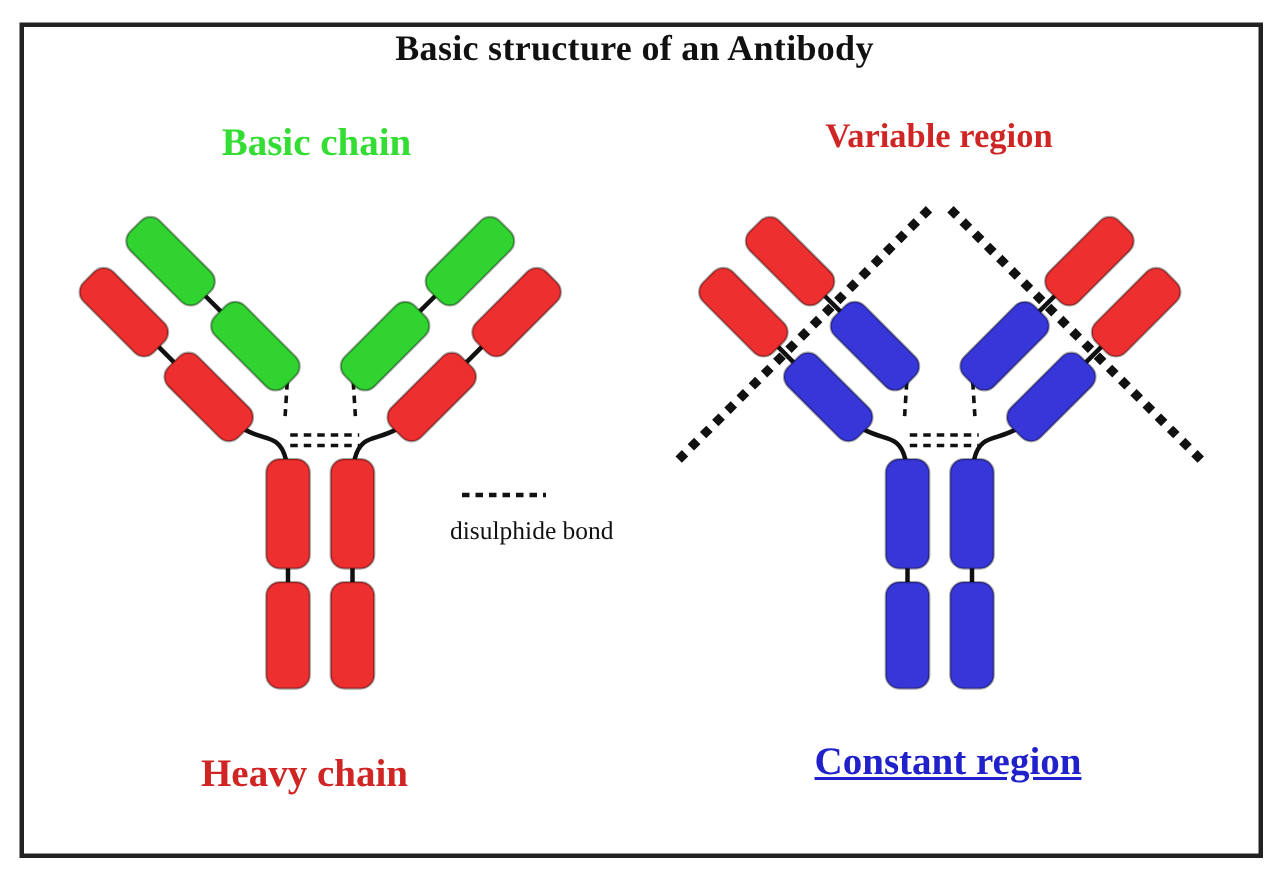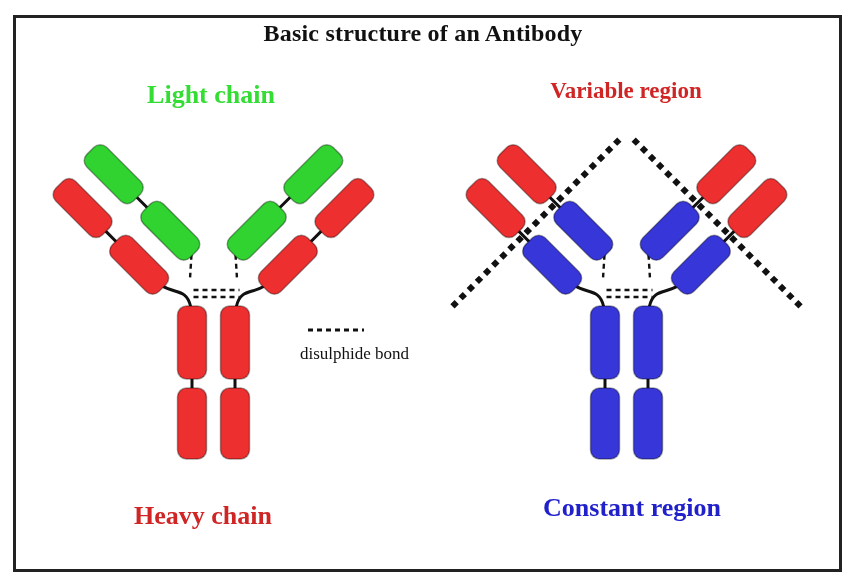--- a/index.html
+++ b/index.html
@@ -43,21 +43,21 @@
   .ab-right{ --hi:var(--constant-region-blue); --ho:var(--heavy-chain-red);
              --li:var(--constant-region-blue); --lo:var(--heavy-chain-red);
              --stem:var(--constant-region-blue); }
 
   
   .lbl{position:absolute;font-weight:bold;white-space:nowrap;transform:translateX(-50%);}
   .title{left:423px;top:20px;font-size:24px;color:var(--title-black);letter-spacing:0.2px;}
   .lbl-light{left:211px;top:80px;font-size:26px;color:var(--label-green);}
   .lbl-variable{left:626px;top:78px;font-size:23px;color:var(--label-red);}
   .lbl-heavy{left:203px;top:501px;font-size:26px;color:var(--label-red);}
-  .lbl-constant{left:632px;top:493px;font-size:26px;color:var(--label-blue);}
+  .lbl-constant{left:632px;top:493px;font-size:26px;color:var(--label-blue);text-decoration:underline;}
   .lbl-disulphide{left:300px;top:344px;font-size:17px;color:var(--title-black);
                   font-weight:normal;transform:none;}
 </style>
 </head>
 <body>
 
 <div class="page">
   <div class="frame"></div>
 
   <svg class="diagram" viewBox="0 0 850 587" xmlns="http://www.w3.org/2000/svg" xmlns:xlink="http://www.w3.org/1999/xlink">
@@ -105,18 +105,18 @@
       <use xlink:href="#arm" href="#arm" transform="translate(-51,-4) rotate(-45)"></use>
       <use xlink:href="#arm" href="#arm" transform="translate(51,-4) rotate(45) scale(-1,1)"></use>
       <use xlink:href="#cut" href="#cut" transform="translate(-51,-4) rotate(-45)"></use>
       <use xlink:href="#cut" href="#cut" transform="translate(51,-4) rotate(45) scale(-1,1)"></use>
     </g>
 
     <line class="dash-bond legend-line" x1="308" y1="330" x2="364" y2="330"></line>
   </svg>
 
   <div class="lbl title">Basic structure of an Antibody</div>
-  <div class="lbl lbl-light">Light chain</div>
+  <div class="lbl lbl-light">Basic chain</div>
   <div class="lbl lbl-variable">Variable region</div>
   <div class="lbl lbl-heavy">Heavy chain</div>
   <div class="lbl lbl-constant">Constant region</div>
   <div class="lbl lbl-disulphide">disulphide bond</div>
 </div>
 
 </body></html>

